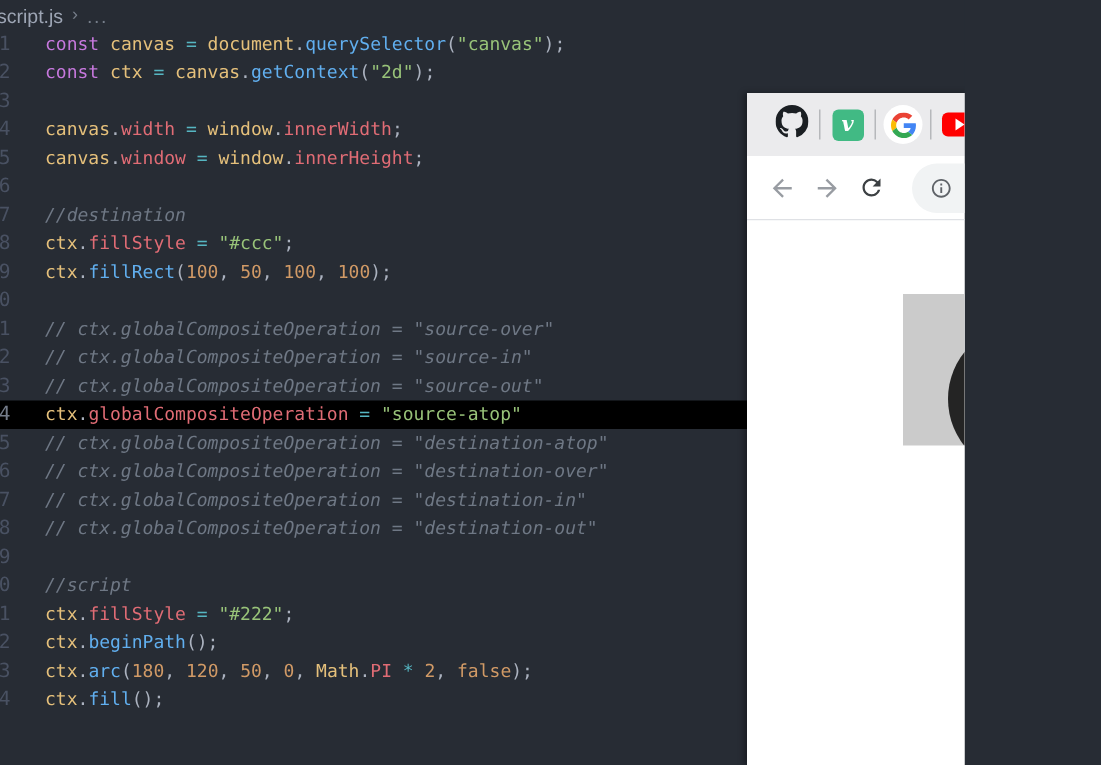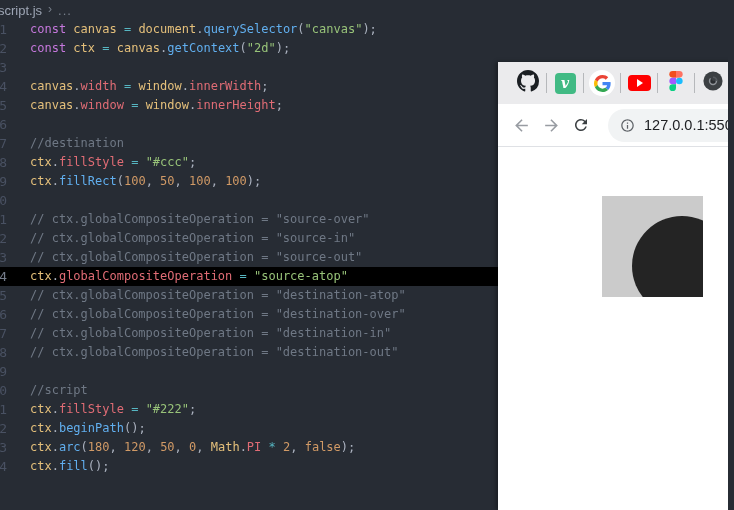--- a/index.html
+++ b/index.html
@@ -1,17 +1,17 @@
 <!DOCTYPE html>
 <html style="--keyword: #c678dd; --variable: #e5c07b; --property: #e06c75; --method: #61afef; --operator: #56b6c2; --string: #98c379; --number: #d19a66; --punct: #abb2bf; --comment: #6f7885;"><head>
 <meta charset="utf-8">
 <style>
   html,body{margin:0;padding:0;}
   body{width:734px;height:510px;overflow:hidden;background:#272c34;font-family:"Liberation Sans",sans-serif;}
-  #stage{position:relative;width:728px;height:510px;overflow:hidden;}
+  #stage{position:relative;width:643px;height:510px;overflow:hidden;}
 
   
   #editor{position:absolute;inset:0;background:#272c34;}
   .breadcrumb{position:absolute;top:1px;left:-2px;height:18px;display:flex;align-items:center;
     font-size:13px;color:#9da5b4;white-space:nowrap;}
   .breadcrumb .chev{color:#767e8a;margin:0 6px 2px 6px;font-size:12px;}
   .breadcrumb .more{color:#767e8a;letter-spacing:1px;}
   #code-lines{position:absolute;top:20px;left:0;right:0;}
   .cl{height:19px;line-height:19px;padding-left:30px;white-space:pre;
       font-family:"DejaVu Sans Mono","Liberation Mono",monospace;font-size:12px;color:#abb2bf;}
@@ -21,21 +21,21 @@
       font-family:"DejaVu Sans Mono","Liberation Mono",monospace;font-size:13px;color:#495162;}
   .ln.act{color:#747c8a;}
   .tk-k{color:var(--keyword);}      
   .tk-v{color:var(--variable);}     
   .tk-r{color:var(--property);}     
   .tk-m{color:var(--method);}       
   .tk-o{color:var(--operator);}     
   .tk-s{color:var(--string);}       
   .tk-n{color:var(--number);}       
   .tk-p{color:var(--punct);}        
-  .tk-c{color:var(--comment);}
+  .tk-c{color:var(--comment);font-style:italic;}
 
   
   #browser{position:absolute;left:498px;top:62px;width:236px;height:448px;background:#fff;
     overflow:hidden;box-shadow:-2px 0 4px rgba(0,0,0,.35);}
   #tabstrip{height:42px;background:#ebebed;display:flex;align-items:center;padding-left:15px;}
   .tab{width:30px;height:34px;display:flex;align-items:center;justify-content:center;flex:0 0 auto;}
   .tabsep{width:1px;height:20px;background:#b6b8bb;margin:0 3px;flex:0 0 auto;}
   #toolbar{height:42px;background:#fff;border-bottom:1px solid #dfe1e5;display:flex;align-items:center;padding-left:10px;}
   .navbtn{width:26px;height:26px;display:flex;align-items:center;justify-content:center;margin-right:4px;border-radius:50%;}
   #urlbar{flex:1 0 auto;height:33px;margin-left:10px;margin-right:-40px;background:#f1f3f4;border-radius:17px;

